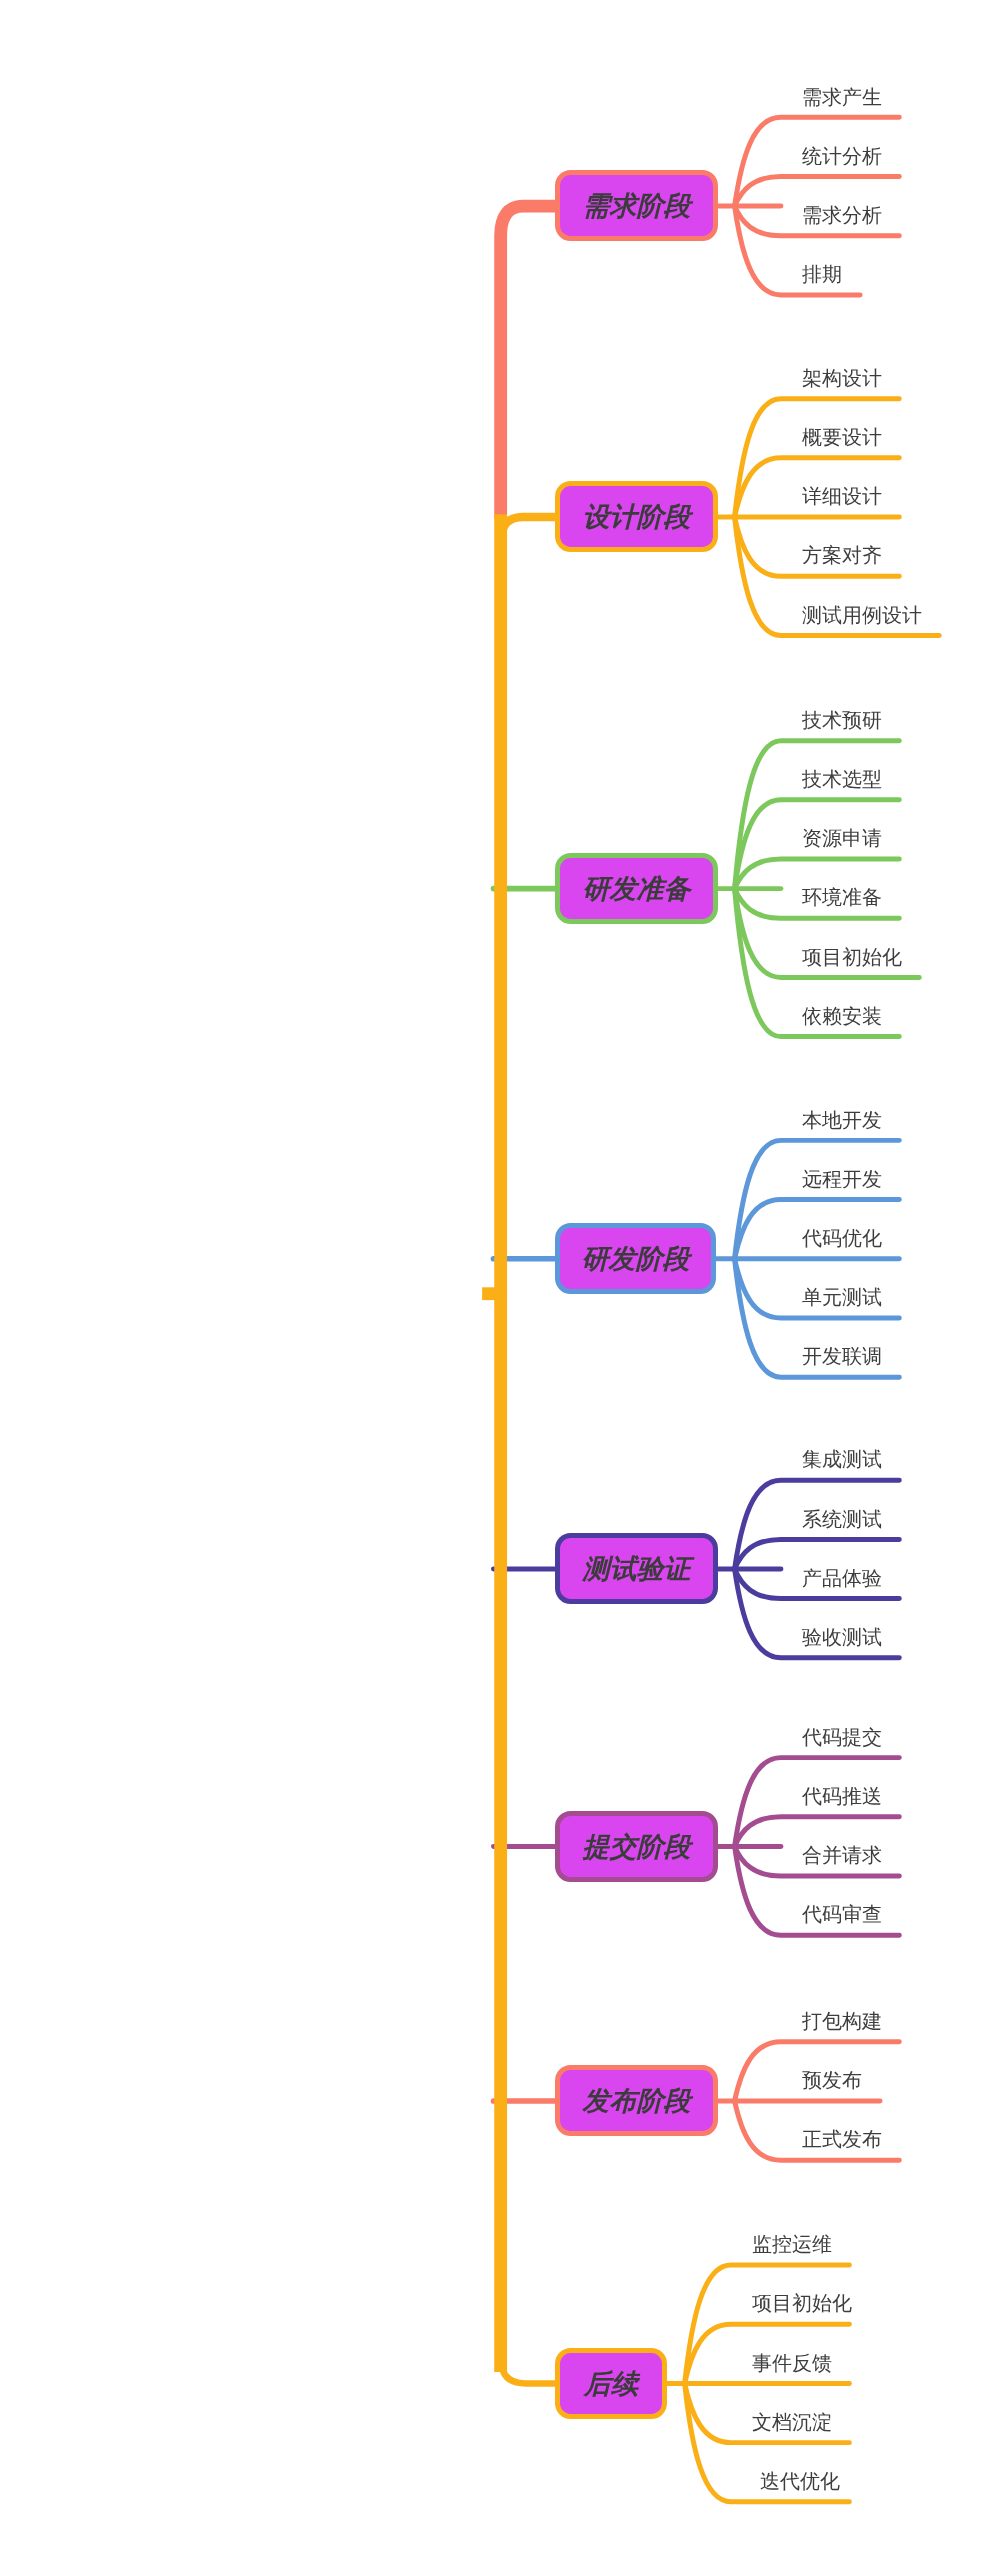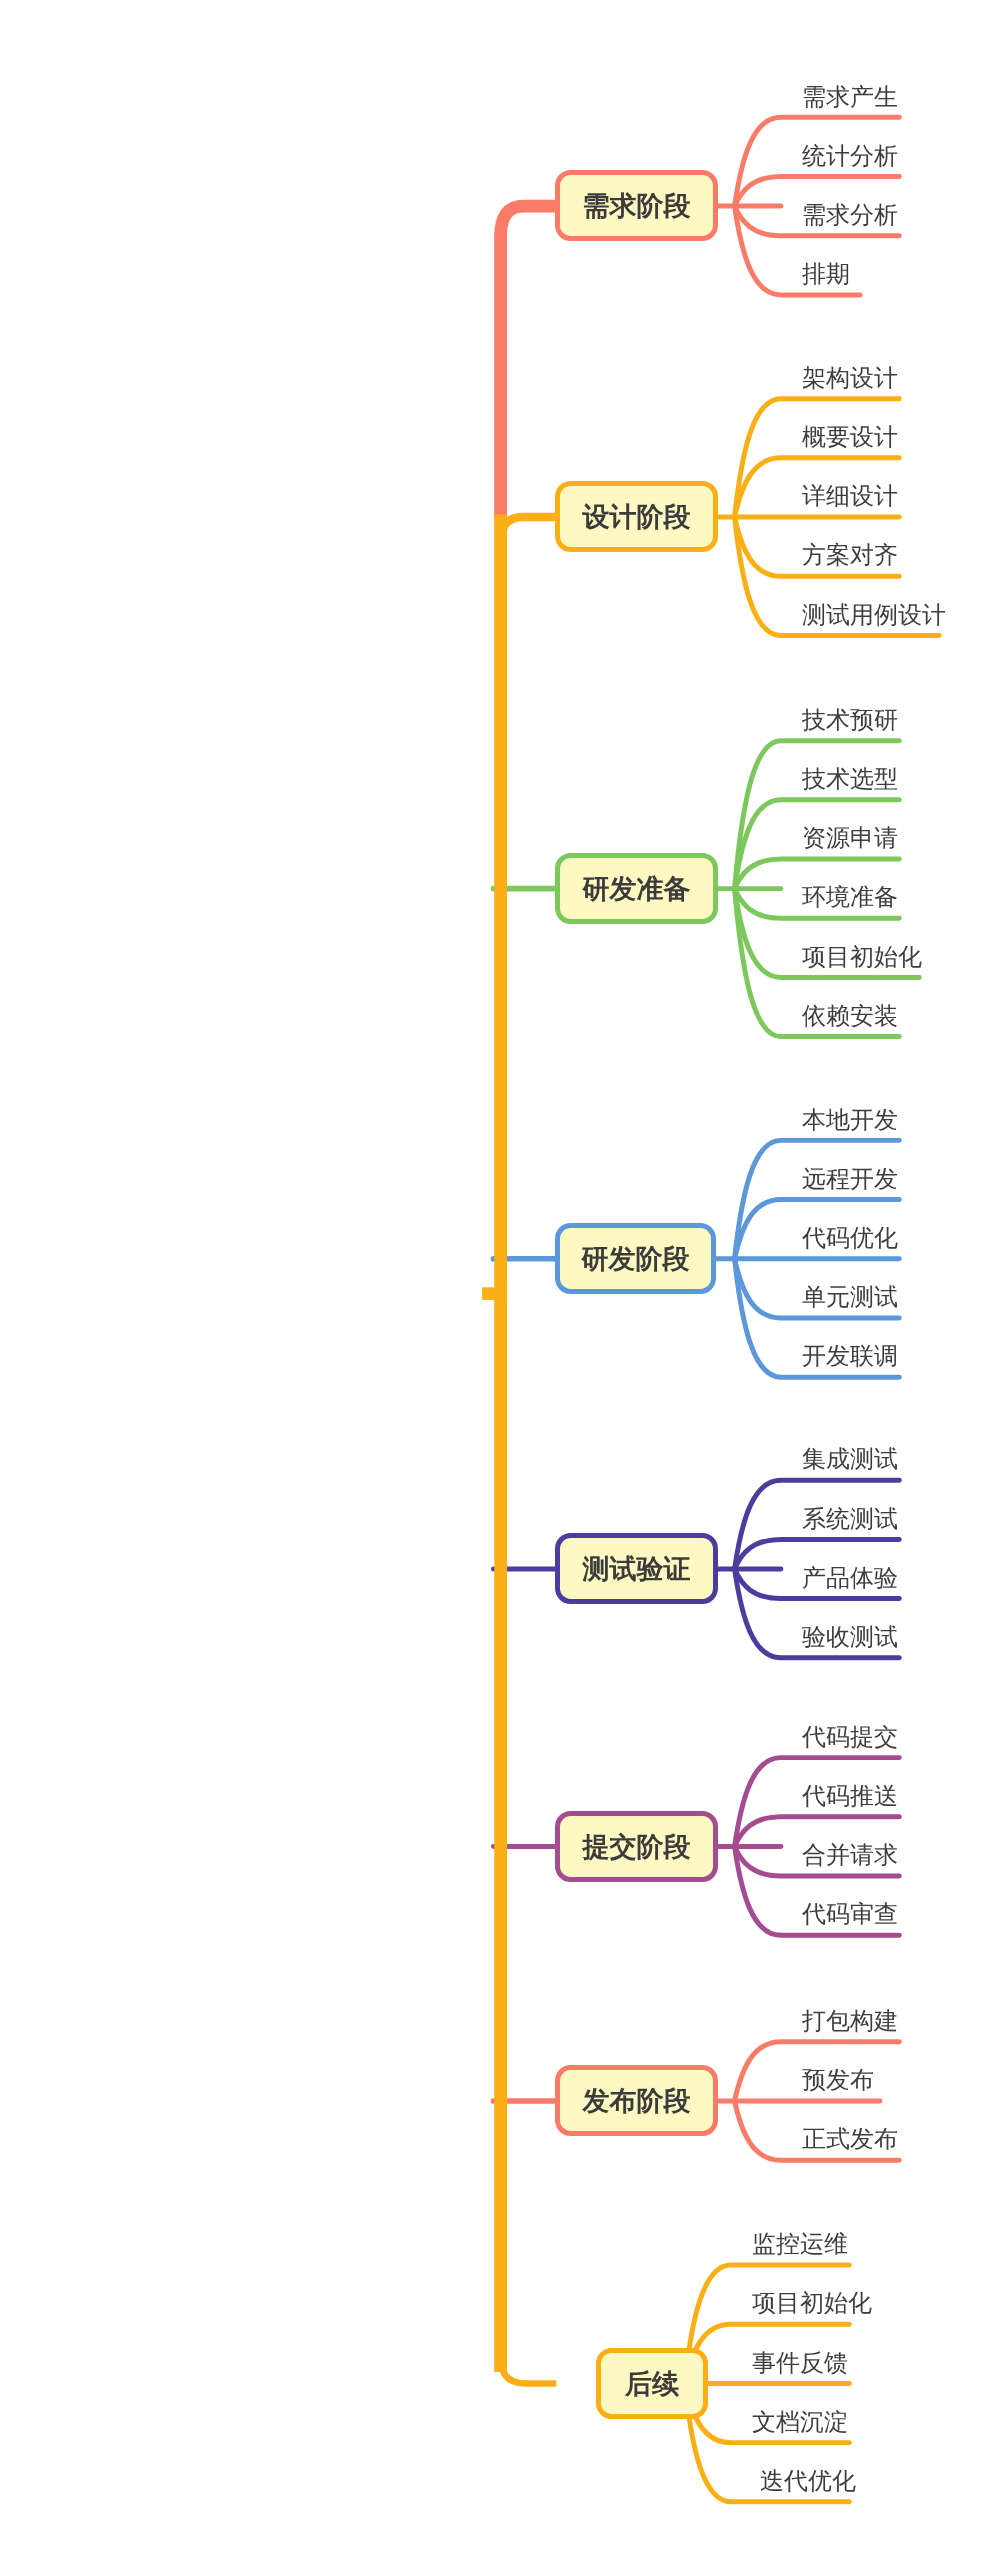--- a/index.html
+++ b/index.html
@@ -1,25 +1,25 @@
 <!DOCTYPE html>
 <html style="font-size:11.4px"><head>
 <meta charset="utf-8">
 <style>
   html,body{margin:0;padding:0;background:#ffffff;}
   .canvas{position:relative;width:1007px;height:2576px;background:#ffffff;overflow:hidden;
           font-family:"Liberation Sans","DejaVu Sans",sans-serif;}
   #wires{position:absolute;left:0;top:0;width:1007px;height:2576px;}
-  .node{position:absolute;box-sizing:border-box;background:#fef9c3;display:flex;
-        align-items:center;justify-content:center;border-style:solid;}
+  .node{position:absolute;box-sizing:border-box;background:#d946ef;display:flex;
+        align-items:center;justify-content:center;border-style:solid;font-style:italic;}
   .central-node{border-width:7.1px;border-radius:20px;font-size:39px;font-weight:700;
         color:#333333;letter-spacing:0.7px;white-space:nowrap;}
   .branch-node{border-width:5.7px;border-radius:15.7px;font-size:27px;font-weight:700;
         color:#3b3b3b;white-space:nowrap;}
-  .leaf-label{position:absolute;height:24px;line-height:24px;font-size:24px;font-weight:500;
+  .leaf-label{position:absolute;height:24px;line-height:24px;font-size:20px;font-weight:500;
         color:#3d3d3d;white-space:nowrap;}
 </style>
 </head>
 <body>
 
 <div class="canvas">
   <svg id="wires" width="1007" height="2576" viewBox="0 0 1412 3612" fill="none">
       <path d="M 997 289 H 1095" stroke="#f97b68" stroke-width="7" fill="none" stroke-linecap="round"></path>
       <path d="M 1030 289 C 1040 220.52499999999998 1056 164.5 1095 164.5 H 1261" stroke="#f97b68" stroke-width="7" fill="none" stroke-linecap="round"></path>
       <path d="M 1030 289 C 1040 266.175 1056 247.5 1095 247.5 H 1261" stroke="#f97b68" stroke-width="7" fill="none" stroke-linecap="round"></path>
@@ -108,16 +108,16 @@
       <div class="node branch-node" style="left: 555px; top: 1811px; width: 163px; height: 71px; border-color: rgb(163, 76, 144);">提交阶段</div>
       <div class="leaf-label" style="left: 802px; top: 2009px; color: rgb(61, 61, 61);">打包构建</div>
       <div class="leaf-label" style="left: 802px; top: 2068px; color: rgb(61, 61, 61);">预发布</div>
       <div class="leaf-label" style="left: 802px; top: 2127px; color: rgb(61, 61, 61);">正式发布</div>
       <div class="node branch-node" style="left: 555px; top: 2065px; width: 163px; height: 71px; border-color: rgb(249, 123, 104);">发布阶段</div>
       <div class="leaf-label" style="left: 752px; top: 2232px; color: rgb(61, 61, 61);">监控运维</div>
       <div class="leaf-label" style="left: 752px; top: 2291px; color: rgb(61, 61, 61);">项目初始化</div>
       <div class="leaf-label" style="left: 752px; top: 2351px; color: rgb(61, 61, 61);">事件反馈</div>
       <div class="leaf-label" style="left: 752px; top: 2410px; color: rgb(61, 61, 61);">文档沉淀</div>
       <div class="leaf-label" style="left: 760px; top: 2469px; color: rgb(61, 61, 61);">迭代优化</div>
-      <div class="node branch-node" style="left: 555px; top: 2348px; width: 112px; height: 71px; border-color: rgb(251, 175, 23); margin-left: 41px;">后续</div>
+      <div class="node branch-node" style="left: 555px; top: 2348px; width: 112px; height: 71px; border-color: rgb(251, 175, 23);">后续</div>
     </div>
 </div>
 
 
 </body></html>

